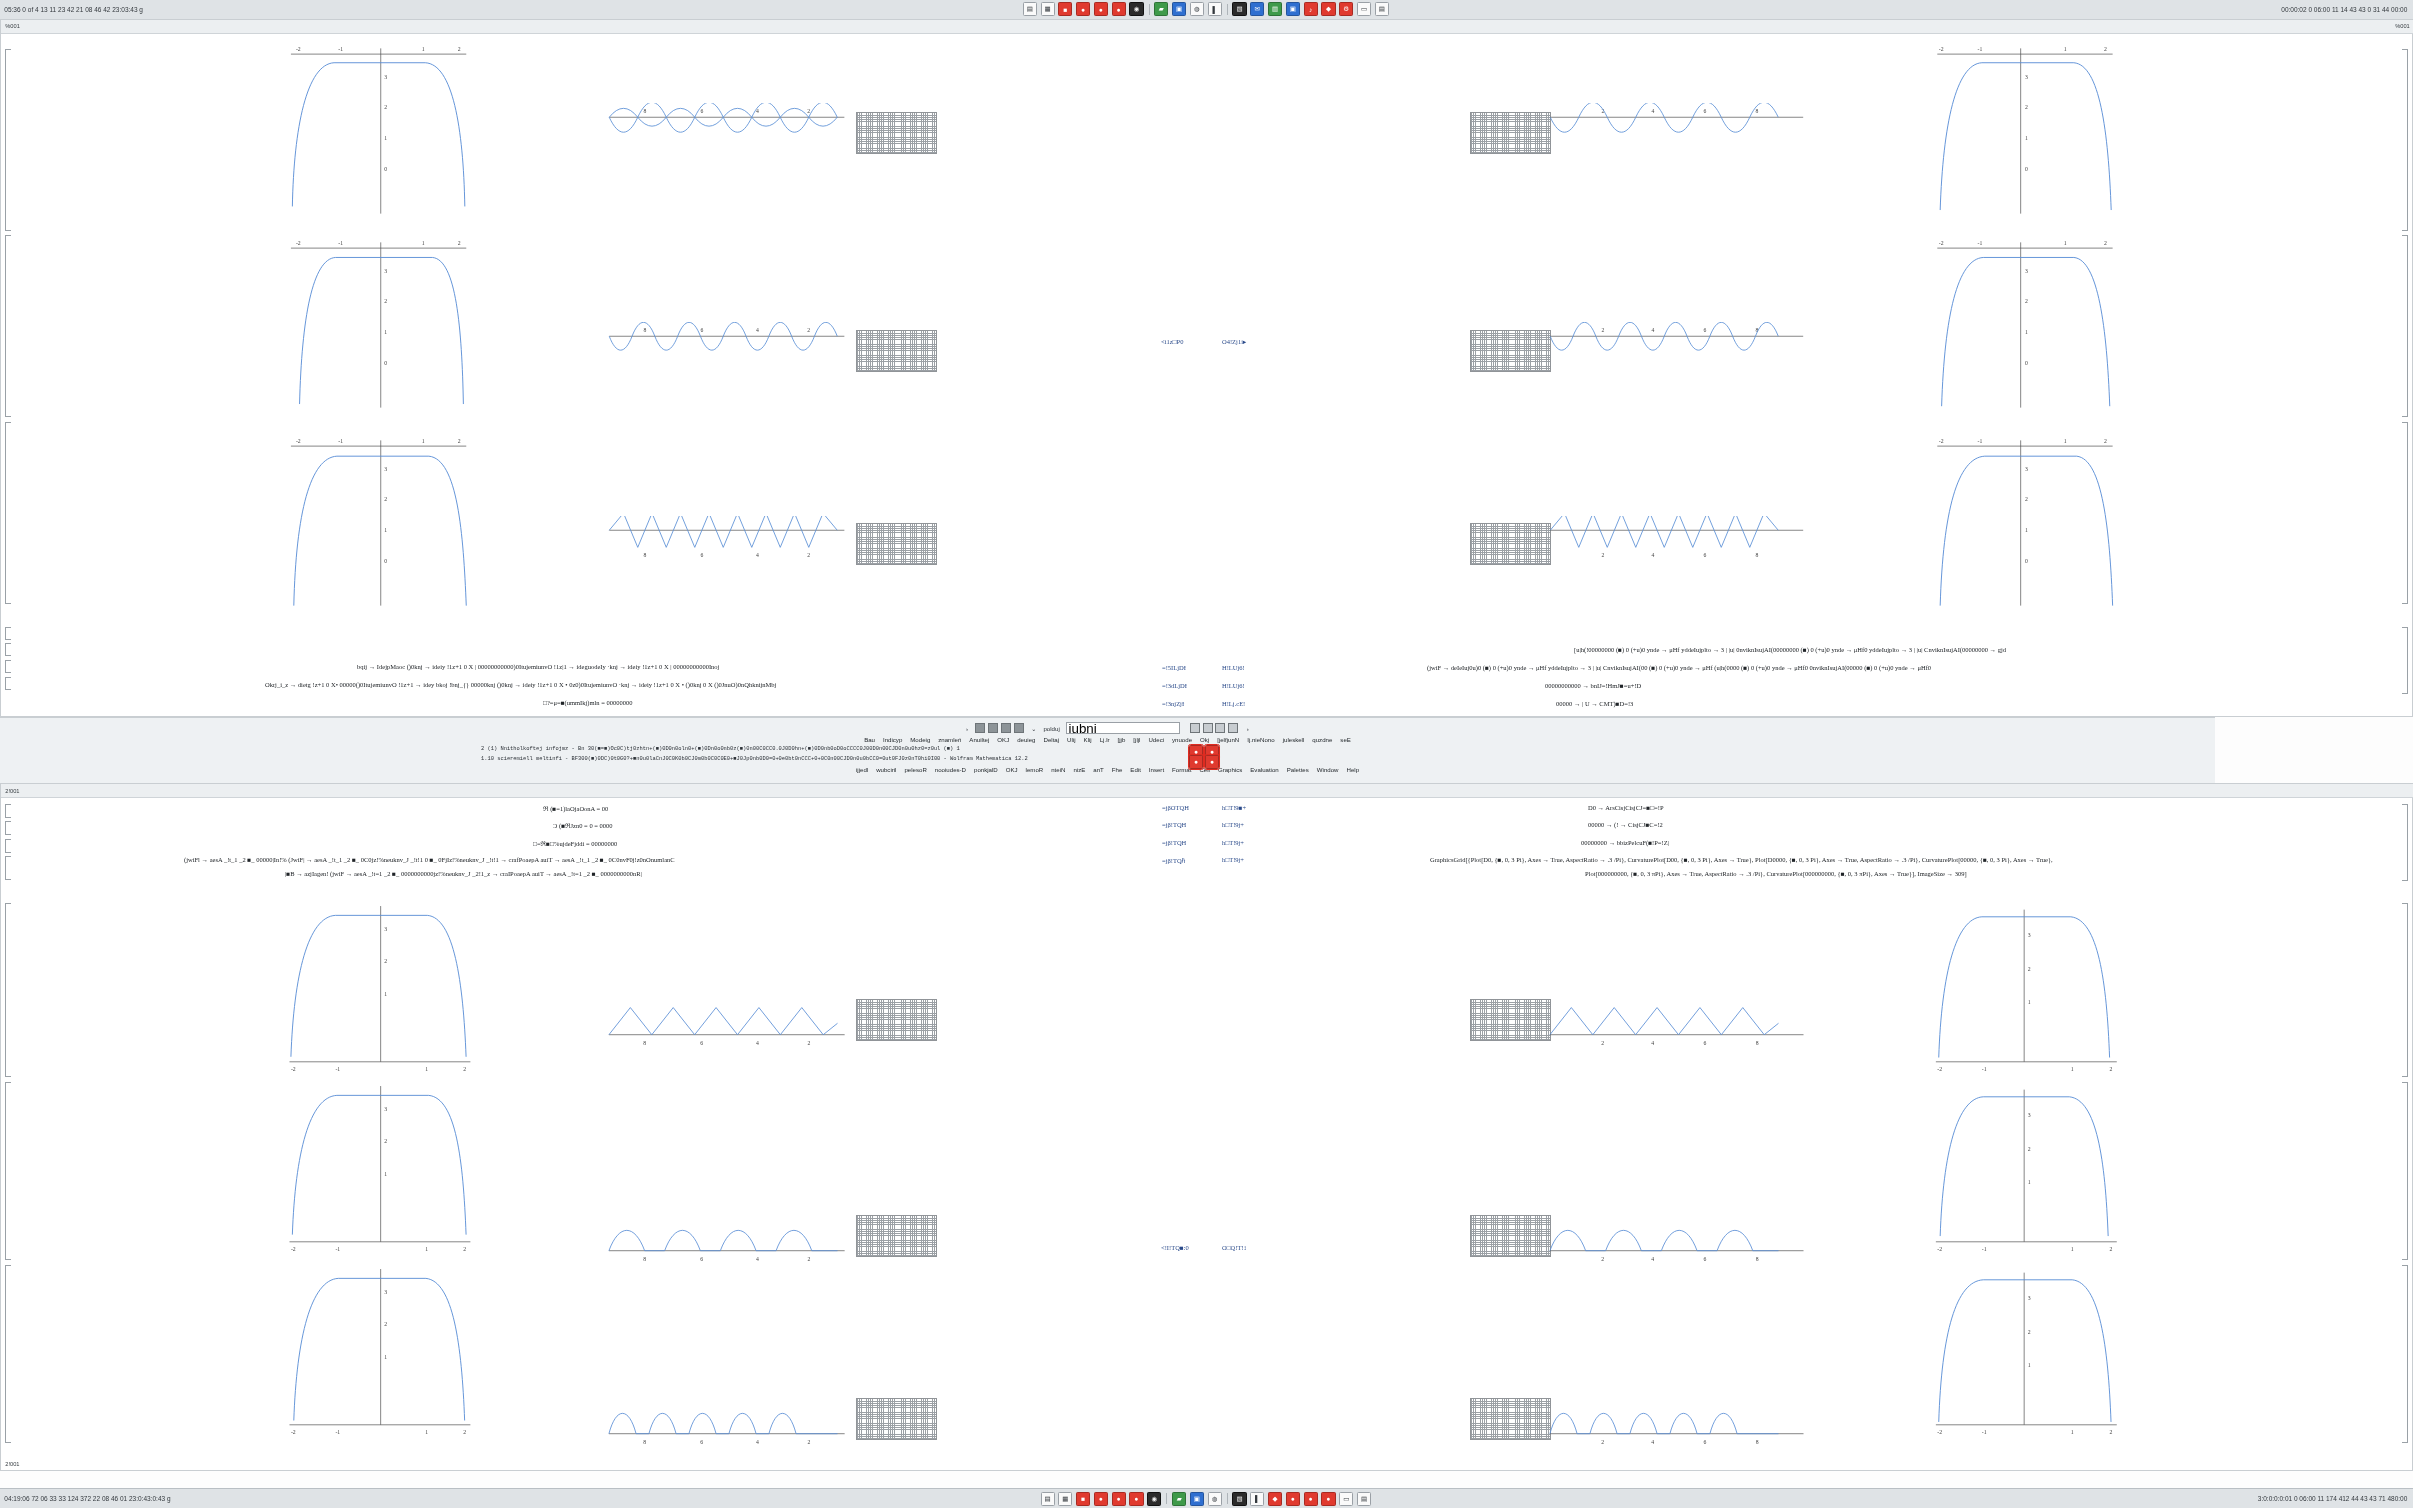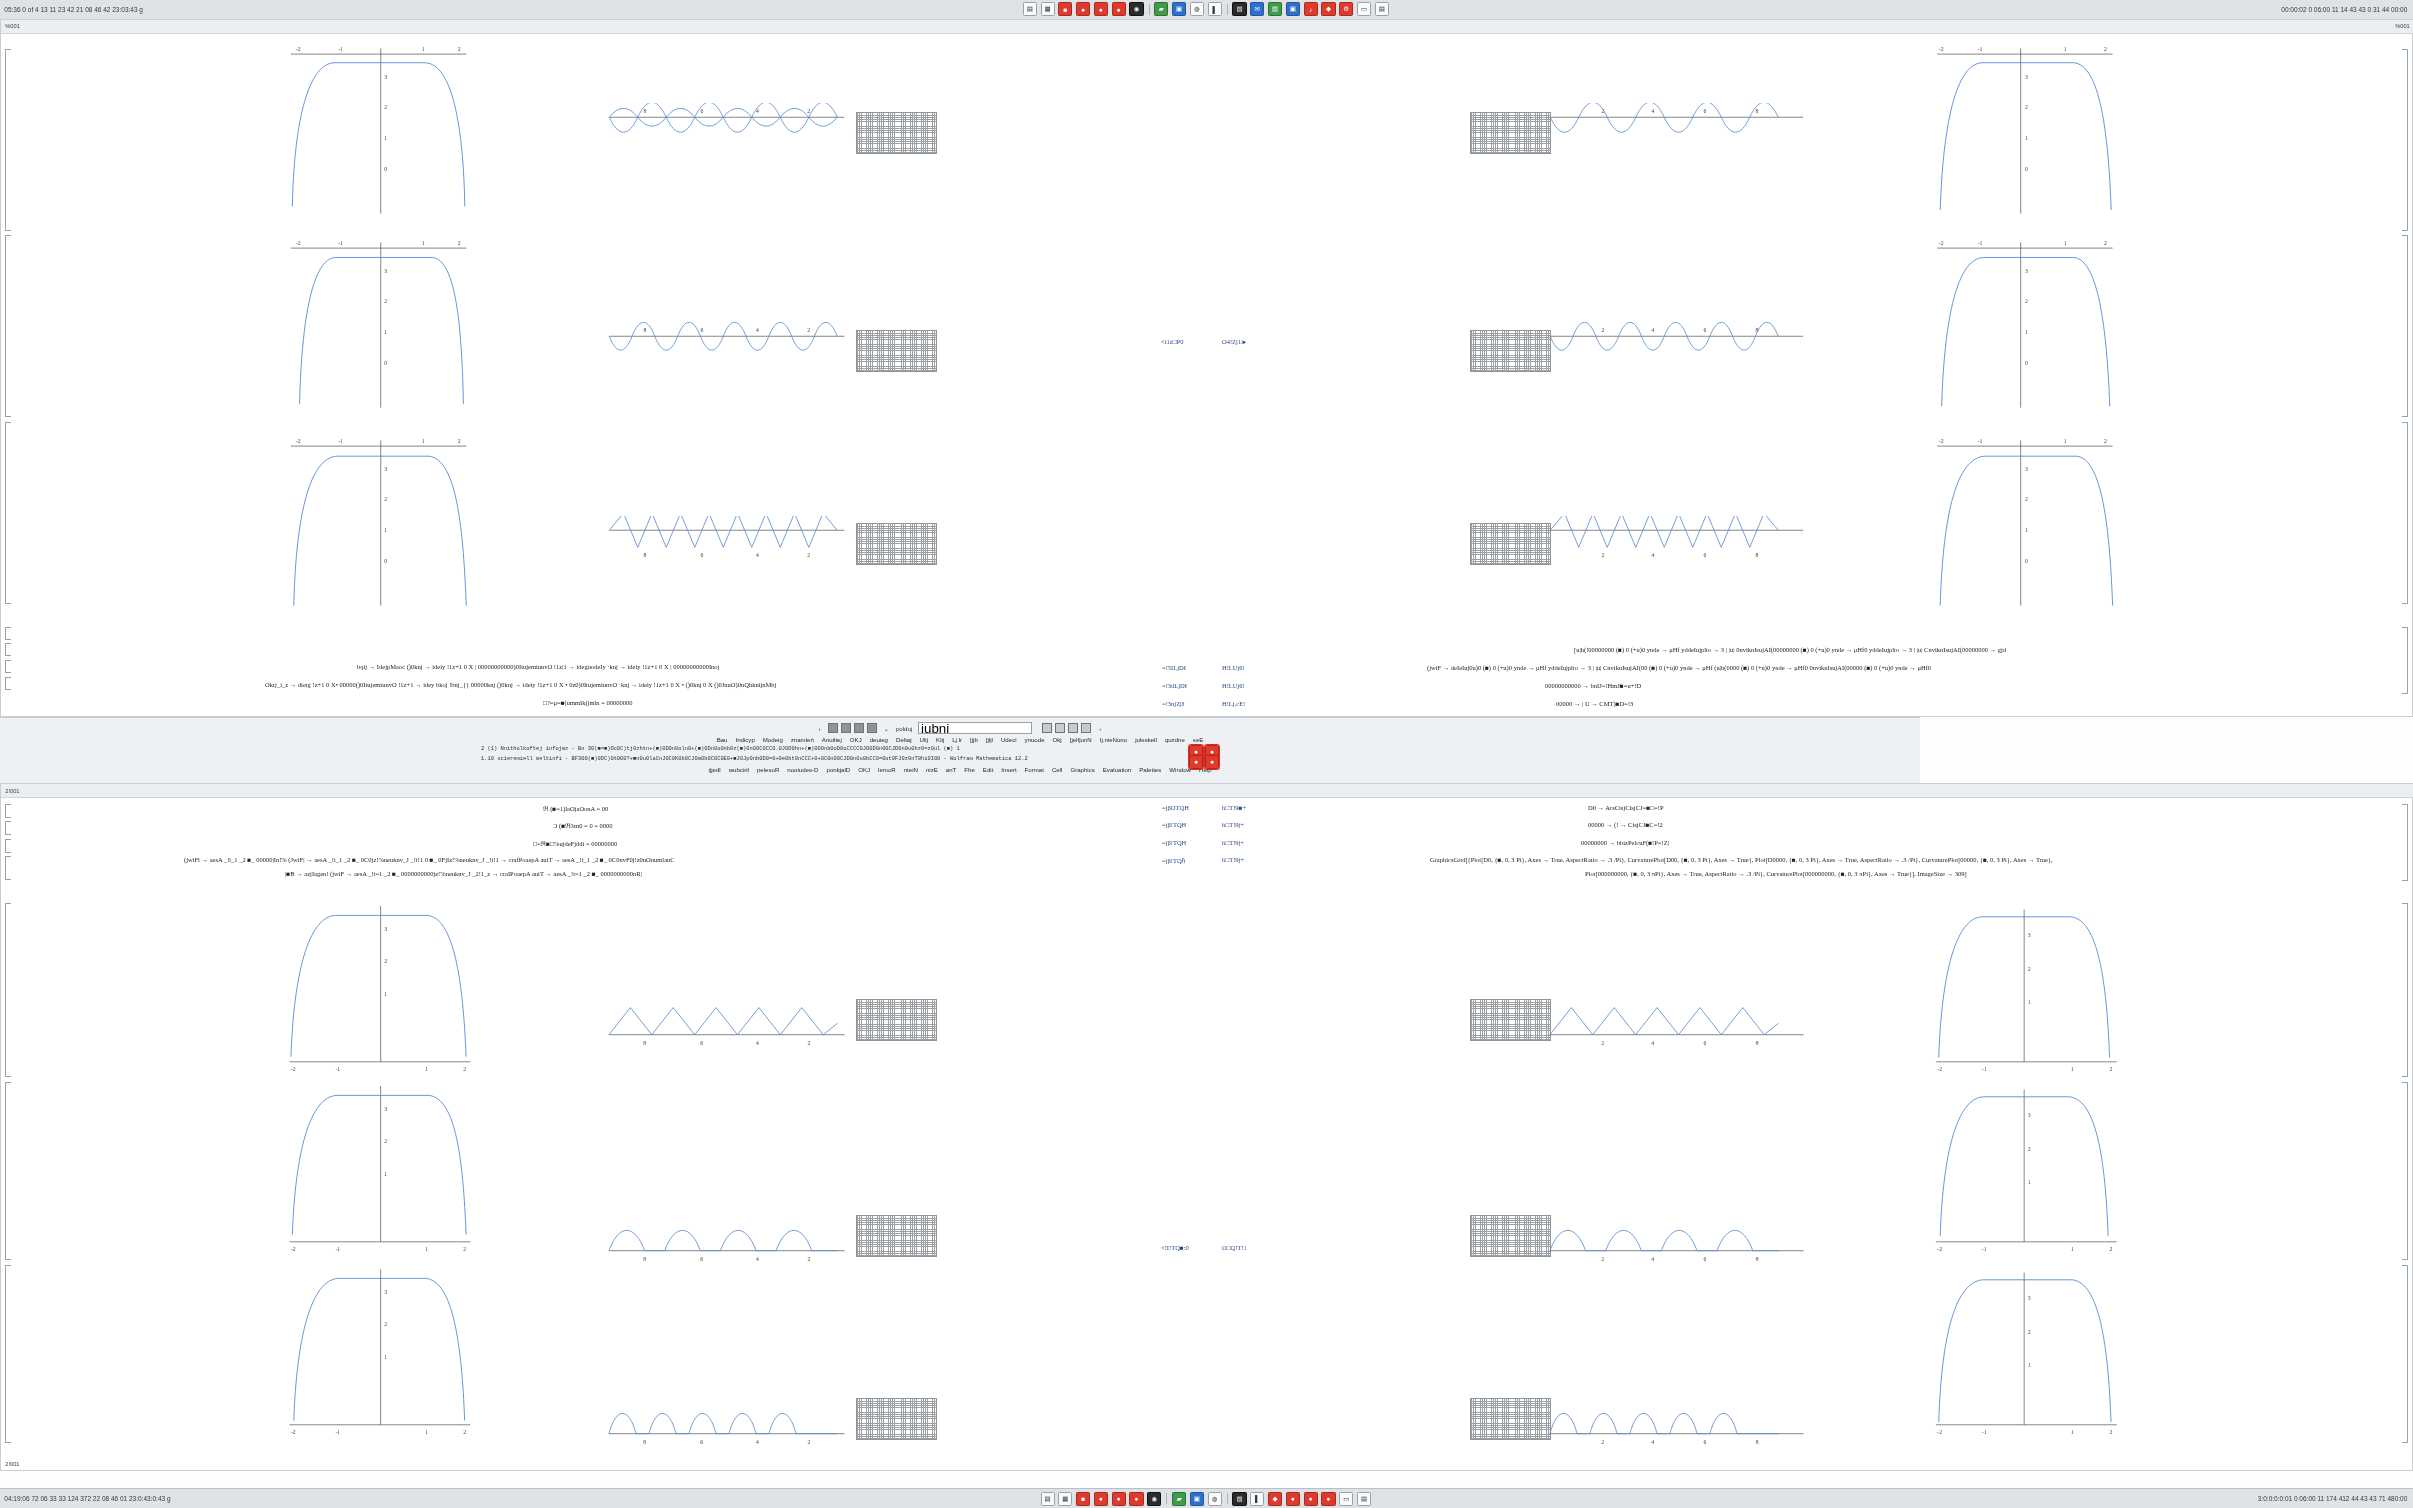--- a/index.html
+++ b/index.html
@@ -36,21 +36,21 @@
 
   
   .plot{position:absolute;}
   .plot svg{display:block;}
 
   
   .code{position:absolute;font-family:"Liberation Serif",serif;font-size:6.5px;color:#202428;white-space:nowrap;}
   .code.blue{color:#2a4a8a;}
 
   
-  .palette{position:absolute;left:0;width:1920px;background:#eef1f3;border-top:0.7px solid #c9ced2;border-bottom:0.7px solid #c9ced2;}
+  .palette{position:absolute;left:0;width:2215px;background:#eef1f3;border-top:0.7px solid #c9ced2;border-bottom:0.7px solid #c9ced2;}
   .palette-row{display:flex;align-items:center;justify-content:center;gap:2.9px;height:14.4px;font-size:6.1px;color:#2d3237;}
   .sq{width:8px;height:8px;background:#8d9498;border:0.7px solid #6e7478;}
   .sq.lite{background:#c7ccd0;}
   .mini-input{width:108px;height:8px;border:0.7px solid #9aa0a6;background:#fff;}
   .menubar{display:flex;gap:8px;justify-content:center;font-size:6.1px;color:#23282c;height:9.3px;align-items:center;}
   .hl{outline:1.4px solid #e02b20;outline-offset:0px;}
 
   .rowline{position:absolute;font-family:"Liberation Mono",monospace;font-size:5.4px;color:#2b3036;white-space:nowrap;}
 
   .lbl{position:absolute;font-size:5.7px;color:#3a4045;font-family:"Liberation Sans",sans-serif;}

